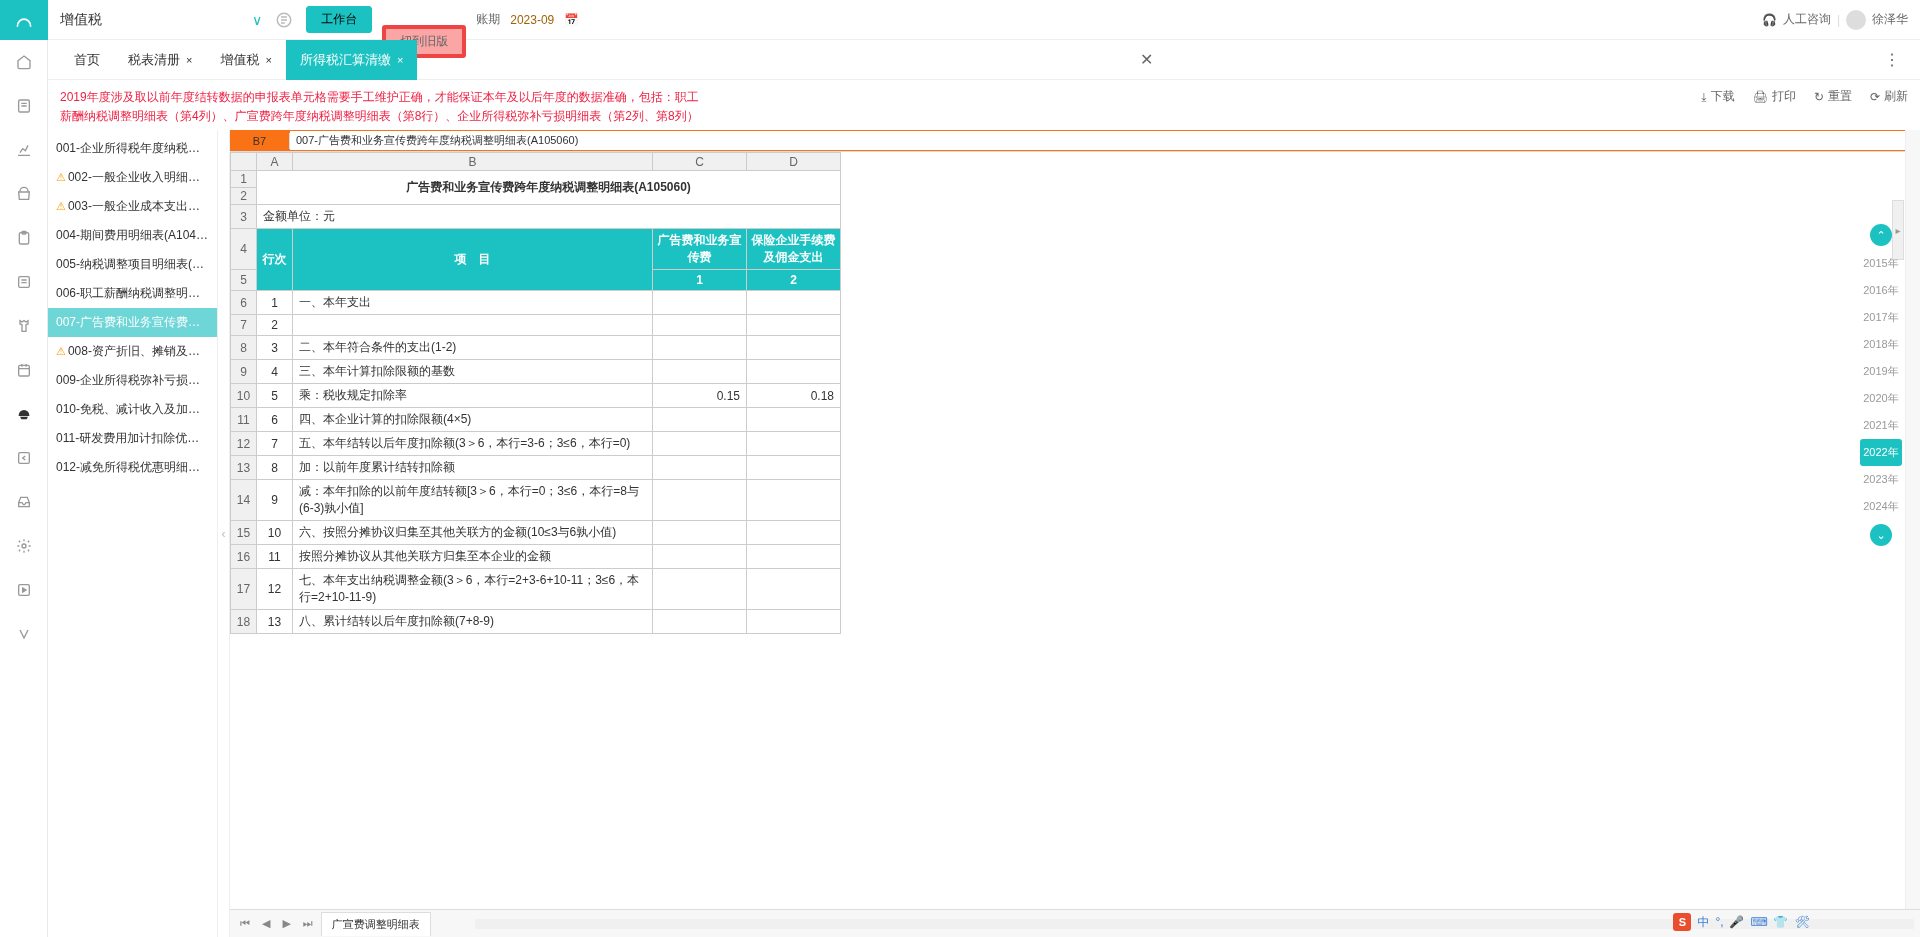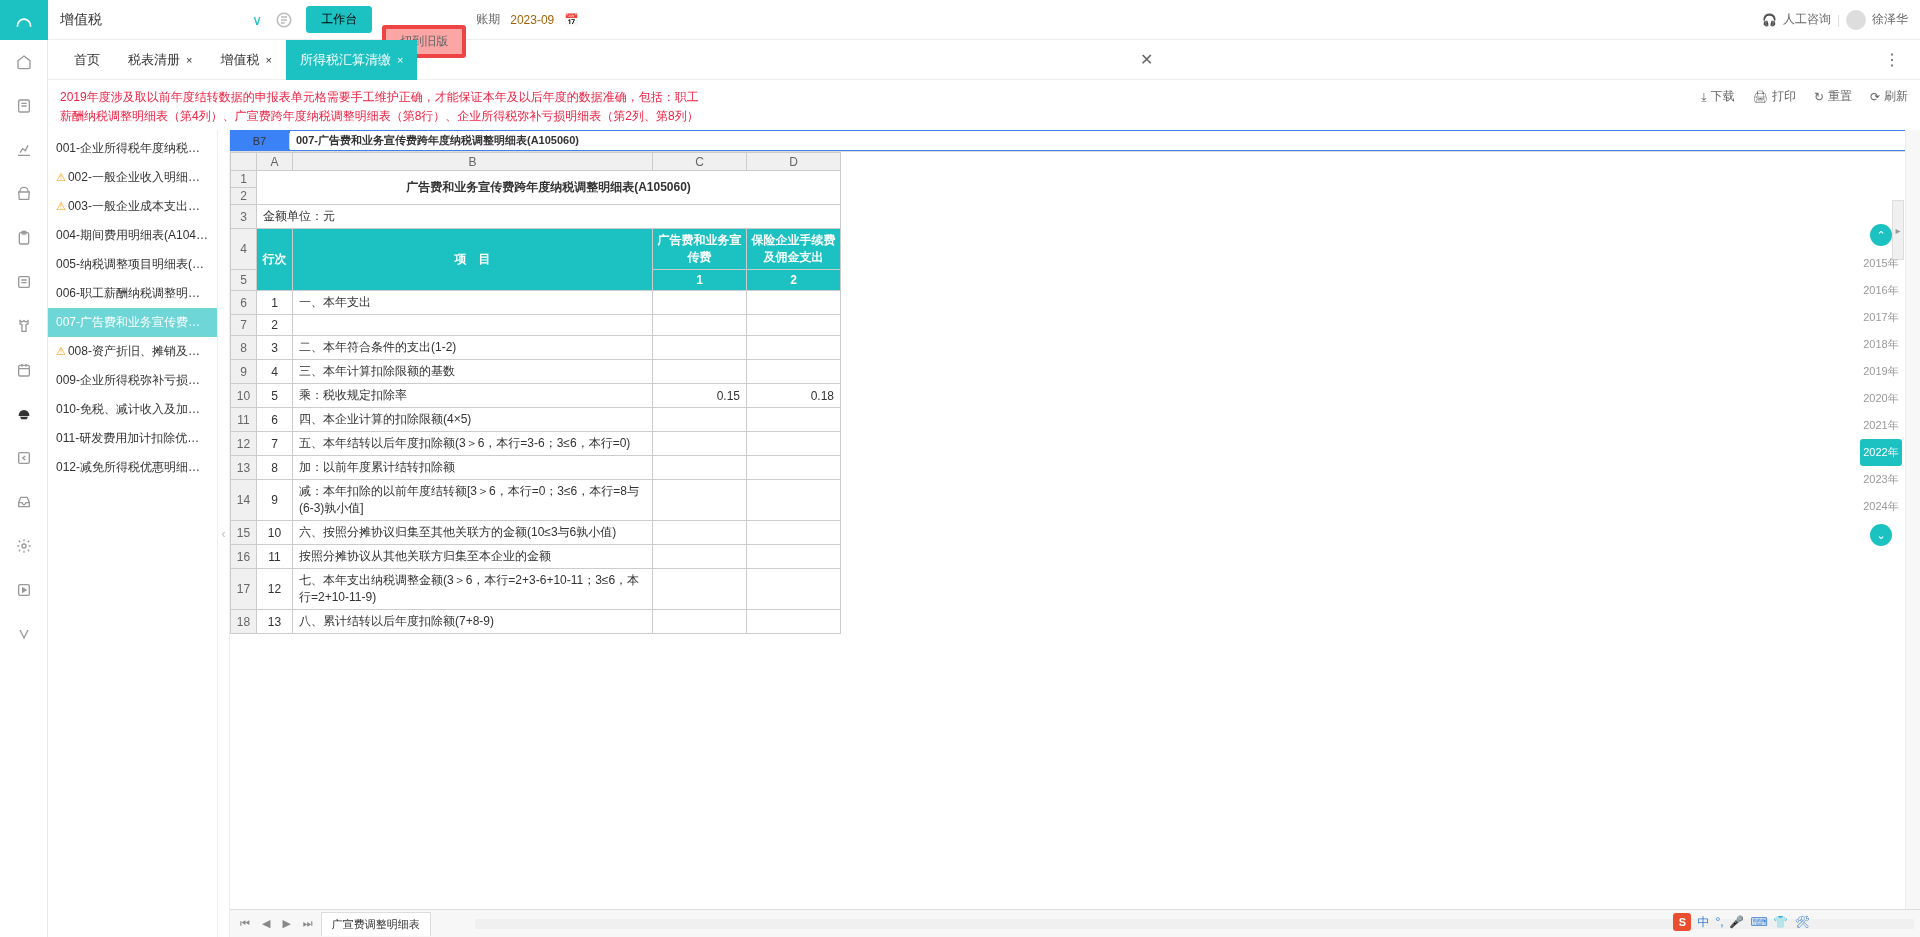--- a/index.html
+++ b/index.html
@@ -31,23 +31,23 @@
 .notice { color:#e24; font-size:12px; line-height:1.6; max-width:650px; }
 .actions { margin-left:auto; display:flex; gap:18px; color:#666; font-size:12px; }
 .action-item { display:flex; align-items:center; gap:4px; cursor:pointer; }
 .body-row { display:flex; flex:1; margin-top:50px; min-height:0; }
 .form-list { width:170px; border-right:1px solid #eee; padding-top:4px; overflow:hidden; }
 .form-item { padding:6px 8px; font-size:12px; color:#333; white-space:nowrap; overflow:hidden; text-overflow:ellipsis; cursor:pointer; position:relative; }
 .form-item.selected { background:#6ed6d6; color:#fff; }
 .form-item .warn { color:#f90; margin-right:2px; font-size:11px; }
 .collapse-handle { width:12px; display:flex; align-items:center; justify-content:center; color:#bbb; cursor:pointer; border-right:1px solid #eee; }
 .sheet-area { flex:1; display:flex; flex-direction:column; min-width:0; background:#fff; position:relative; }
-.cell-ref-bar { height:22px; display:flex; align-items:center; border-bottom:1px solid #ddd; font-size:11px; background:#3b82f6; }
+.cell-ref-bar { height:22px; display:flex; align-items:center; border-bottom:1px solid #ddd; font-size:11px; background:#f97316; }
 .cell-ref { width:60px; text-align:center; border-right:1px solid #ddd; padding:2px 4px; }
-.cell-fx { flex:1; padding:2px 6px; background:#fff; color:#333;font-weight:bold; }
+.cell-fx { flex:1; padding:2px 6px; background:#fff; color:#333; }
 .grid-wrap { flex:1; overflow:auto; position:relative; }
 table.sheet { border-collapse:collapse; }
 table.sheet th, table.sheet td { border:1px solid #ccc; font-size:12px; background:#fff; }
 .rowhdr, .colhdr { background:#f0f0f0 !important; color:#666; text-align:center; font-weight:normal; }
 .colhdr { height:18px; }
 .rowhdr { width:26px; }
 .col-A { width:36px; }
 .col-B { width:360px; }
 .col-C { width:94px; }
 .col-D { width:94px; }

